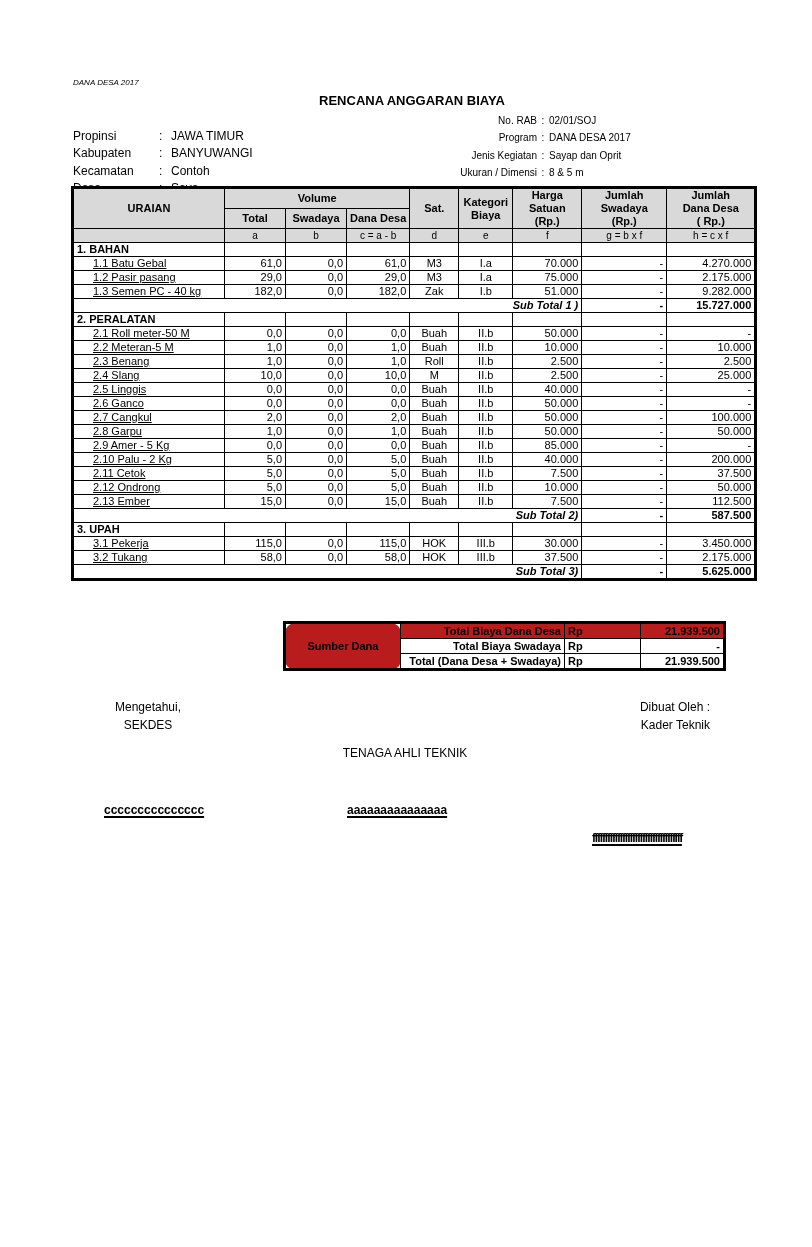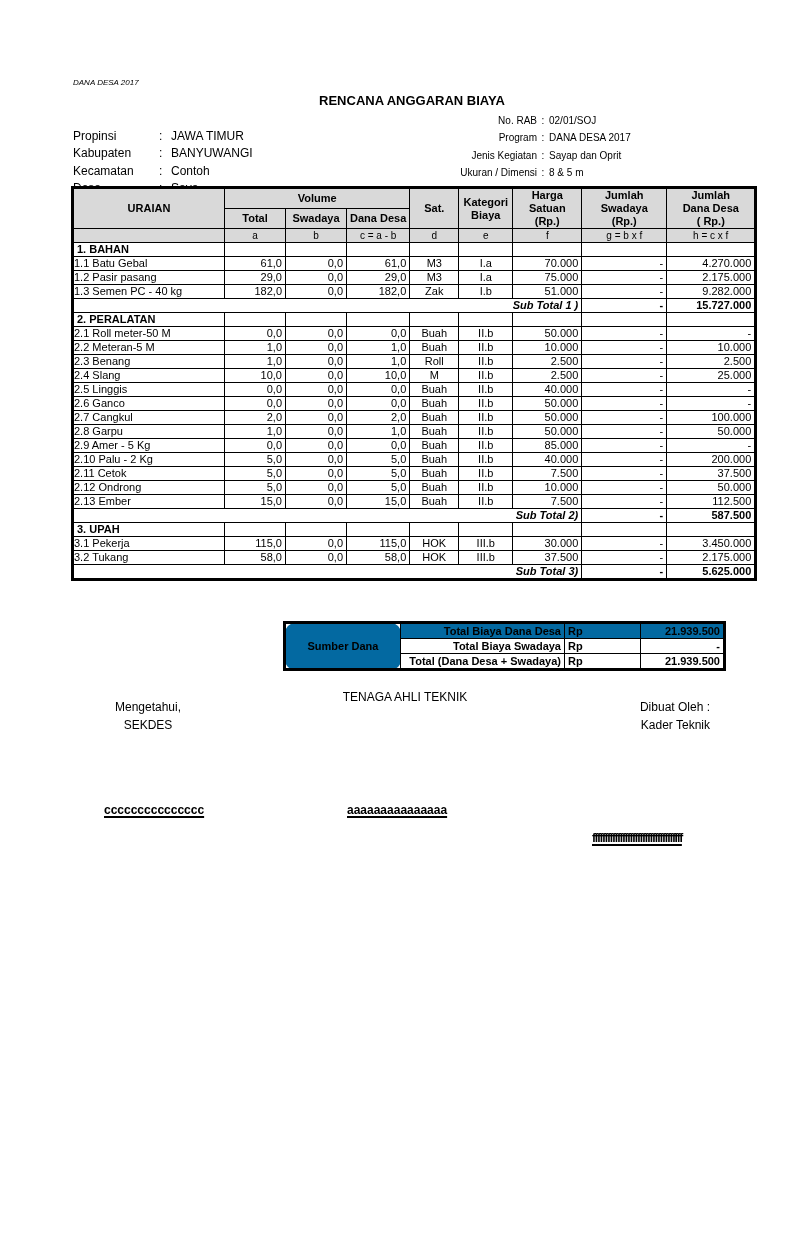--- a/index.html
+++ b/index.html
@@ -18,29 +18,29 @@
 
   table.rab { position: absolute; left: 71px; top: 186px; border-collapse: collapse; font-size: 11px; table-layout: fixed; border: 3px solid #000; }
   table.rab td, table.rab th { border: 1px solid #000; padding: 0 3px; height: 13px; line-height: 13px; white-space: nowrap; overflow: hidden; }
   table.rab th { background: #d9d9d9; font-weight: bold; font-size: 11px; }
   .hdr-top th { height: 16px; }
   .hdr-mid th { height: 46px; line-height: 16px; }
   .hdr-code td { background: #d9d9d9; text-align: center; font-size: 10px; border-top: 2px solid #000; border-bottom: 2px solid #000; }
   .sec td { font-weight: bold; margin-top: 27px; }
   .num { text-align: right; }
   .ctr { text-align: center; }
-  .item td:first-child { padding-left: 0; }
+  .item td:first-child { padding-left: 19px; text-decoration: underline; }
   .sub td { font-weight: bold; border-bottom: 2px solid #000; }
   .sub .stlabel { font-style: italic; text-align: right; }
   .thickbot td { border-bottom: 2px solid #000; }
 
   table.sumber { position: absolute; left: 283px; top: 621px; border-collapse: collapse; font-size: 11px; table-layout: fixed; border: 3px solid #000; }
   table.sumber td { border: 1px solid #000; padding: 0 3px; height: 14px; line-height: 14px; font-weight: bold; white-space: nowrap; }
   .sumber .sd-label { background: #d9d9d9; text-align: center; border-radius: 10px; }
-  .sumber .shade td { background: #0369a1; }
+  .sumber .shade td { background: #b91c1c; }
   .sumber .r { text-align: right; }
 
   .sig { position: absolute; font-size: 12px; text-align: center; line-height: 18px; }
   .sig-name { position: absolute; font-size: 12px; font-weight: bold; text-decoration: underline; text-decoration-thickness: 2px; text-underline-offset: 2px; }
 </style>
 </head>
 <body>
 
 <div class="doc-tag">DANA DESA 2017</div>
 <div class="doc-title">RENCANA ANGGARAN BIAYA</div>
@@ -404,21 +404,21 @@
     <td>Rp</td>
     <td class="r">21.939.500</td>
   </tr>
 </tbody>
   </table>
 
 <div class="sig" style="left:108px; top:698px; width:80px;">
   <div>Mengetahui,</div>
   <div>SEKDES</div>
 </div>
-<div class="sig" style="left:330px; top:688px; width:150px;text-align:center;">
+<div class="sig" style="left:330px; top:744px; width:150px;text-align:center;">
   <div>TENAGA AHLI TEKNIK</div>
 </div>
 <div class="sig" style="left:620px; top:698px; width:90px;text-align:right;">
   <div>Dibuat Oleh :</div>
   <div>Kader Teknik</div>
 </div>
 
 <div class="sig-name" style="left:104px; top:803px;">ccccccccccccccc</div>
 <div class="sig-name" style="left:347px; top:803px;">aaaaaaaaaaaaaaa</div>
 <div class="sig-name" style="left:592px; top:803px; letter-spacing:-1.5px;margin-top:28px;">ffffffffffffffffffffffffffffffffffff</div>

